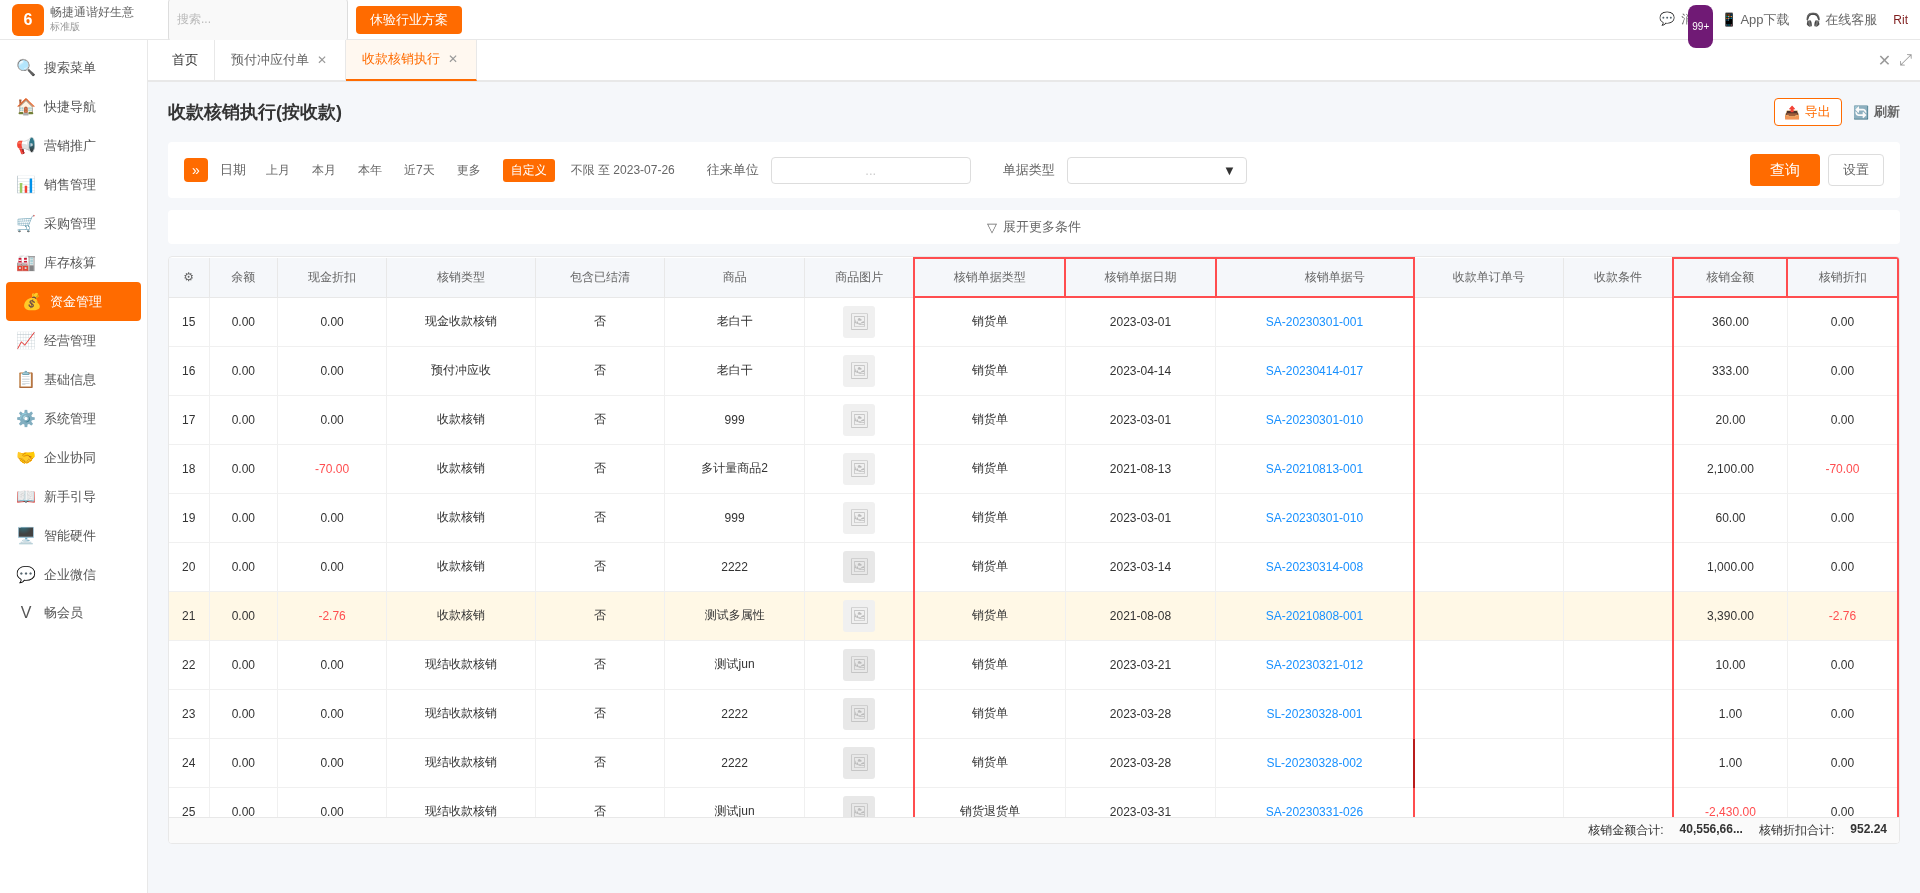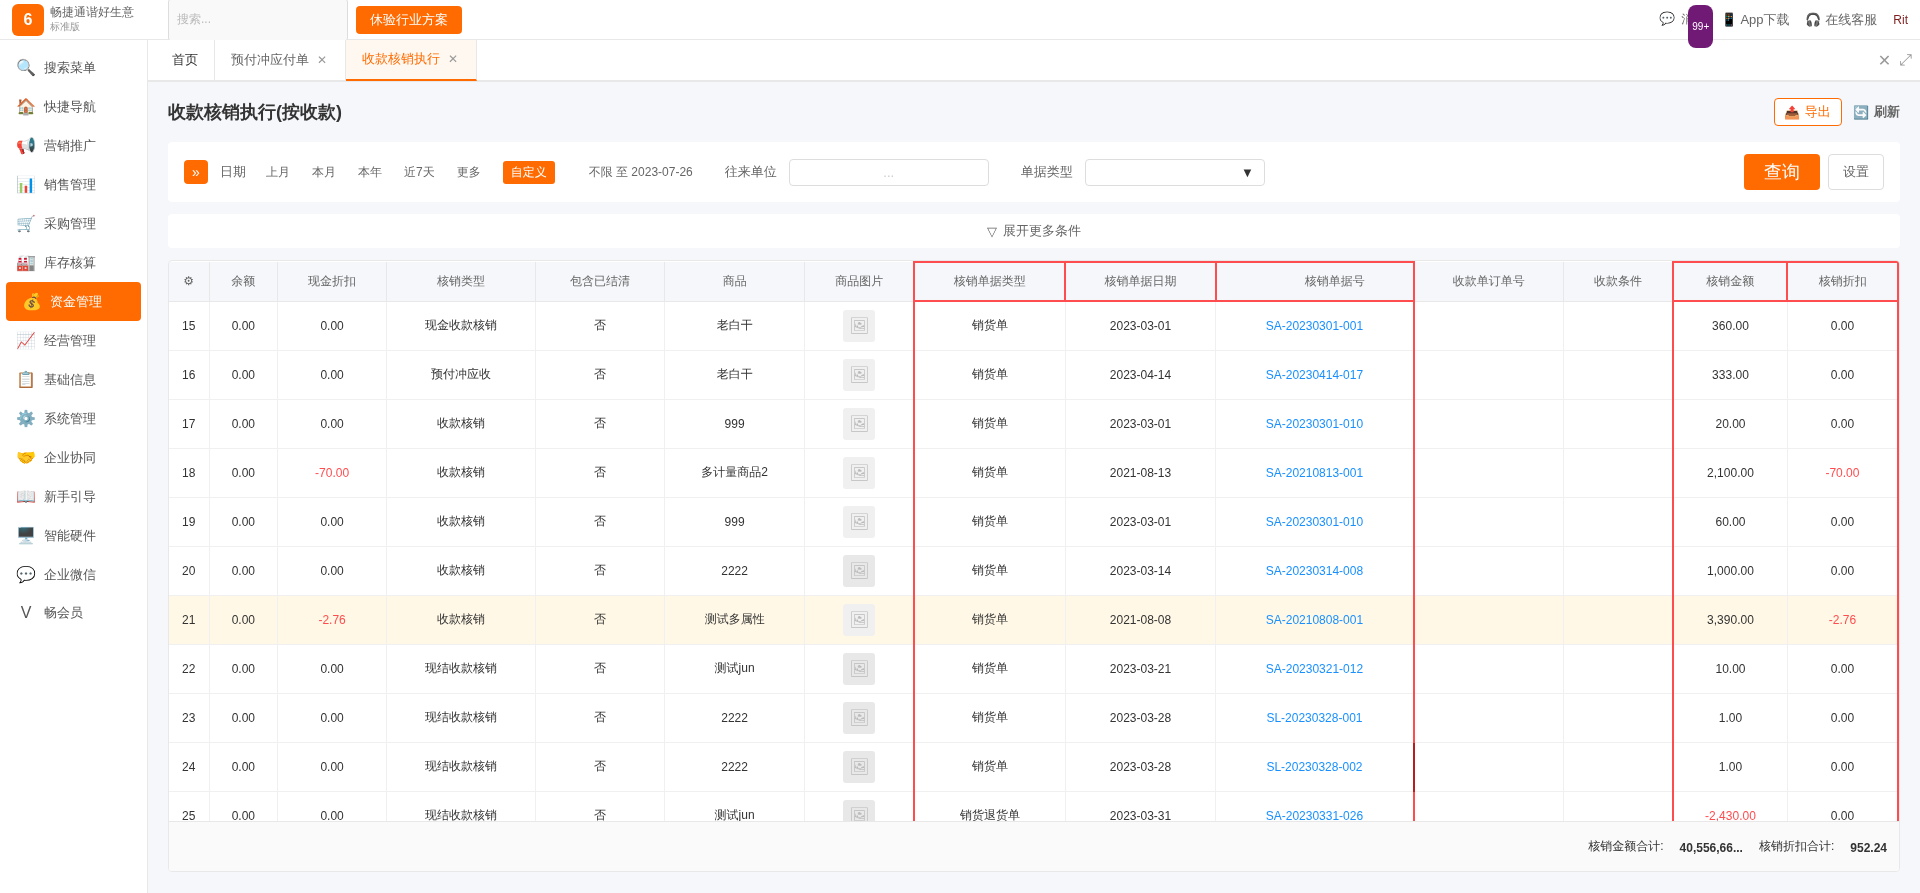--- a/index.html
+++ b/index.html
@@ -47,41 +47,41 @@
 
     
     .filter-bar { background: white; border-radius: 4px; padding: 12px 16px; margin-bottom: 12px; display: flex; align-items: center; gap: 12px; flex-wrap: wrap; }
     .filter-expand { background: #ff6b00; color: white; border: none; width: 24px; height: 24px; border-radius: 4px; cursor: pointer; font-size: 14px; display: flex; align-items: center; justify-content: center; }
     .filter-label { color: #666; font-size: 13px; }
     .filter-date-group { display: flex; align-items: center; gap: 6px; }
     .filter-date-btn { padding: 3px 8px; font-size: 12px; color: #666; cursor: pointer; border-radius: 3px; }
     .filter-date-btn.custom { color: white; background: #ff6b00; border-radius: 3px; margin-left: 8px; }
     .filter-date-range { color: #666; font-size: 12px; }
     .filter-right { margin-left: auto; display: flex; gap: 8px; }
-    .btn-query { background: #ff6b00; color: white; border: none; padding: 6px 20px; border-radius: 4px; cursor: pointer; font-size: 18px; }
+    .btn-query { background: #ff6b00; color: white; border: none; padding: 6px 20px; border-radius: 4px; cursor: pointer; font-size: 15px; }
     .btn-settings { border: 1px solid #ddd; background: white; color: #666; padding: 6px 14px; border-radius: 4px; cursor: pointer; font-size: 13px; }
 
     
     .expand-more { background: white; border-radius: 4px; padding: 8px 16px; margin-bottom: 12px; text-align: center; color: #666; font-size: 13px; cursor: pointer; display: flex; align-items: center; justify-content: center; gap: 6px; }
 
     
     .table-container { background: white; border-radius: 4px; overflow: hidden; border: 1px solid #e8e8e8; }
     table { width: 100%; border-collapse: collapse; font-size: 12px; }
     th { background: #f5f7fa; color: #666; font-weight: 500; padding: 10px 8px; text-align: center; border-bottom: 1px solid #e8e8e8; border-right: 1px solid #e8e8e8; white-space: nowrap; }
     th:last-child { border-right: none; }
     td { padding: 8px 8px; text-align: center; border-bottom: 1px solid #f0f0f0; border-right: 1px solid #f0f0f0; white-space: nowrap; color: #333; }
     td:last-child { border-right: none; }
     tr.highlighted td { background: #fff8e6; }
     .link-text { color: #1890ff; cursor: pointer; text-decoration: none; }
     .red-text { color: #ff4d4f; }
     .img-placeholder { width: 32px; height: 32px; background: #f0f0f0; border-radius: 3px; display: inline-flex; align-items: center; justify-content: center; color: #bbb; font-size: 16px; margin: auto; }
     .img-placeholder.has-img { background: #e8e8e8; }
 
     
-    .table-footer { display: flex; align-items: flex-end; justify-content: flex-end; padding: 16px 12px; background: #fafafa; border-top: 1px solid #e8e8e8; font-size: 12px; color: #333; gap: 16px; }
+    .table-footer { display: flex; align-items: flex-start; justify-content: flex-end; padding: 4px 12px; background: #fafafa; border-top: 1px solid #e8e8e8; font-size: 12px; color: #333; gap: 16px; }
     .footer-total { font-weight: 600; }
 
     
     .page-content::-webkit-scrollbar { width: 6px; }
     .page-content::-webkit-scrollbar-track { background: #f0f0f0; }
     .page-content::-webkit-scrollbar-thumb { background: #ccc; border-radius: 3px; }
 
     
     .table-wrapper { overflow-x: auto; overflow-y: auto; max-height: 560px; position: relative; }
     .table-wrapper::-webkit-scrollbar { height: 6px; width: 6px; }
@@ -228,21 +228,21 @@
         <button class="filter-expand">»</button>
         <span class="filter-label">日期</span>
         <div class="filter-date-group">
           <span class="filter-date-btn">上月</span>
           <span class="filter-date-btn">本月</span>
           <span class="filter-date-btn">本年</span>
           <span class="filter-date-btn">近7天</span>
           <span class="filter-date-btn">更多</span>
           <span class="filter-date-btn custom">自定义</span>
         </div>
-        <div style="display:flex; flex-direction:column; gap:2px; margin-left: 22px;">
+        <div style="display:flex; flex-direction:column; gap:2px; margin-left: 4px;">
           <span class="filter-date-range">不限 至 2023-07-26</span>
         </div>
         <span class="filter-label" style="margin-left: 20px;">往来单位</span>
         <div style="flex: 0 0 200px; border: 1px solid #ddd; border-radius: 4px; padding: 5px 10px; display: flex; align-items: center; justify-content: center;">
           <span style="color:#ccc;">...</span>
         </div>
         <span class="filter-label" style="margin-left: 20px;">单据类型</span>
         <div style="flex: 0 0 180px; border: 1px solid #ddd; border-radius: 4px; padding: 5px 10px; display: flex; align-items: center; justify-content: space-between;">
           <span style="color:#ccc;"></span>
           <span>▼</span>

